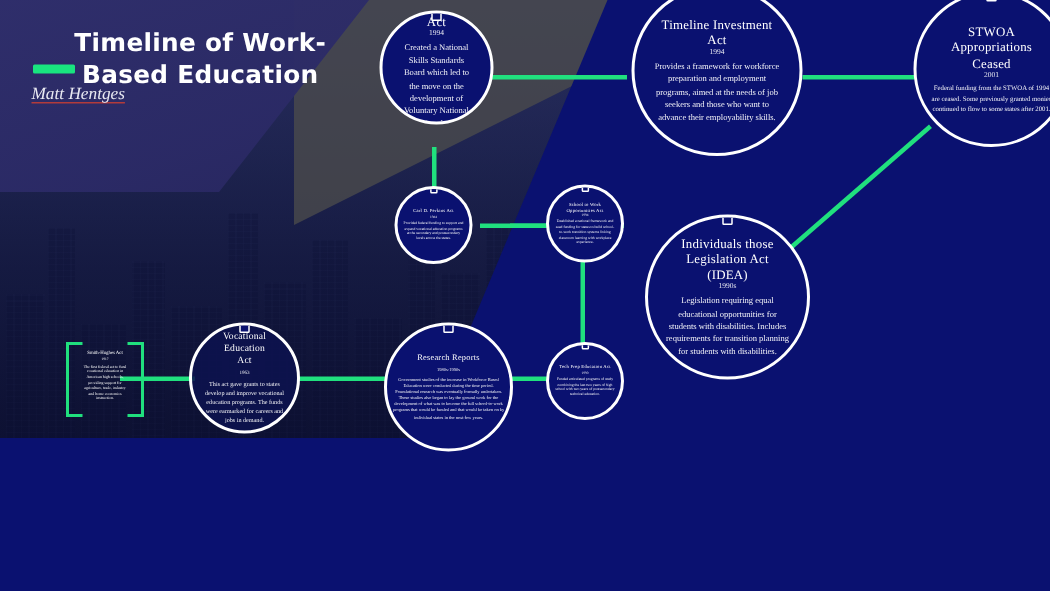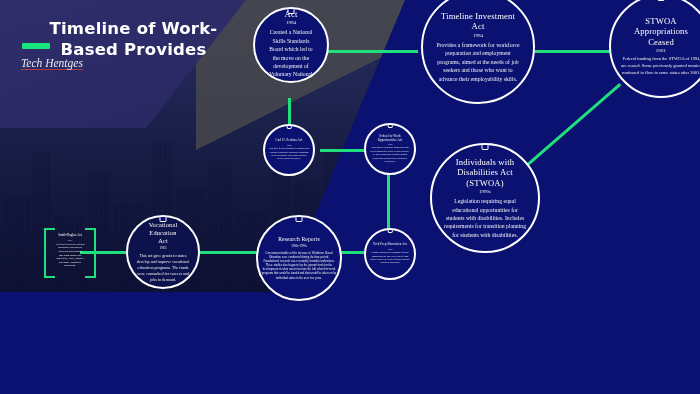--- a/index.html
+++ b/index.html
@@ -163,23 +163,23 @@
     <i style="left:670px;width:26px;height:138px"></i>
   </div>
 
   <div class="bg-tint"></div>
   <div class="wedge-grey"></div>
   <div class="wedge-navy2"></div>
   <div class="bottom-flat"></div>
 
   <div class="header-band"></div>
 
-  <div class="title">Timeline of Work-Based Provides</div>
+  <div class="title">Timeline of Work-Based Education</div>
   <div class="accent-bar"></div>
-  <div class="byline">Tech Hentges</div>
+  <div class="byline">Matt Hentges</div>
 
   <div class="conn" style="left:80px;top:251px;width:50px;height:3px"></div>
 
   <div class="conn" style="left:198px;top:251px;width:60px;height:3px"></div>
 
   <div class="conn" style="left:340px;top:251px;width:32px;height:3px"></div>
 
   <div class="conn" style="left:387px;top:160px;width:3px;height:72px"></div>
 
   <div class="conn" style="left:340px;top:149px;width:28px;height:3px"></div>
@@ -220,22 +220,22 @@
       <div class="hd">STWOA Appropriations</div>
       <div class="hd">Ceased</div>
       <div class="yr">2001</div>
       <div class="bd" style="font-size:4.5px">Federal funding from the STWOA of 1994 are ceased. Some previously granted monies continued to flow to some states after 2001.</div>
     </div>
   </div>
 
   <div class="node lg" style="left:430px;top:143px;width:110px;height:110px">
     <span class="nub"></span>
     <div class="inner">
-      <div class="hd">Individuals with</div>
-      <div class="hd">Disabilities Act (STWOA)</div>
+      <div class="hd">Individuals those</div>
+      <div class="hd">Legislation Act (IDEA)</div>
       <div class="yr">1990s</div>
       <div class="bd">Legislation requiring equal educational opportunities for students with disabilities. Includes requirements for transition planning for students with disabilities.</div>
     </div>
   </div>
 
   <div class="node lg dim" style="left:126px;top:215px;width:74px;height:74px">
     <span class="nub"></span>
     <div class="inner" style="padding:0 8px">
       <div class="hd" style="font-size:6.4px">Vocational Education</div>
       <div class="hd" style="font-size:6.4px">Act</div>

